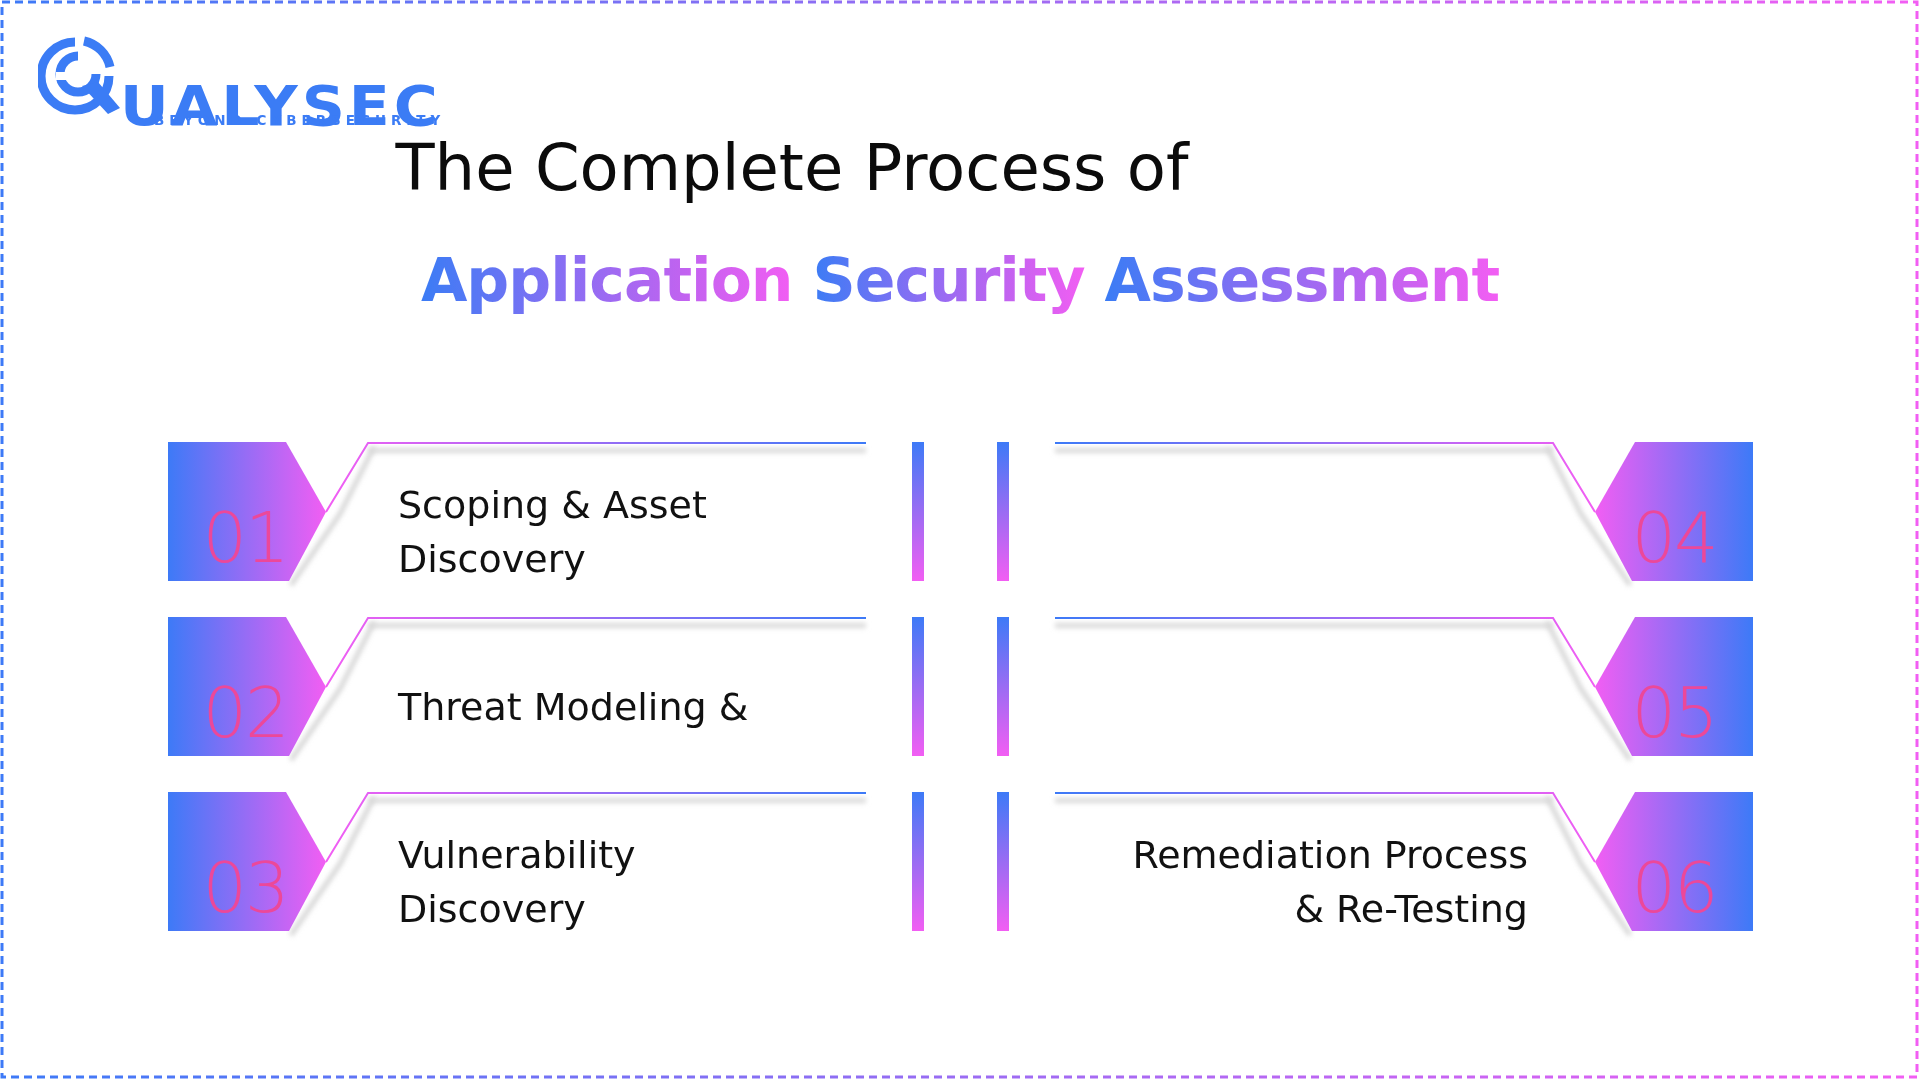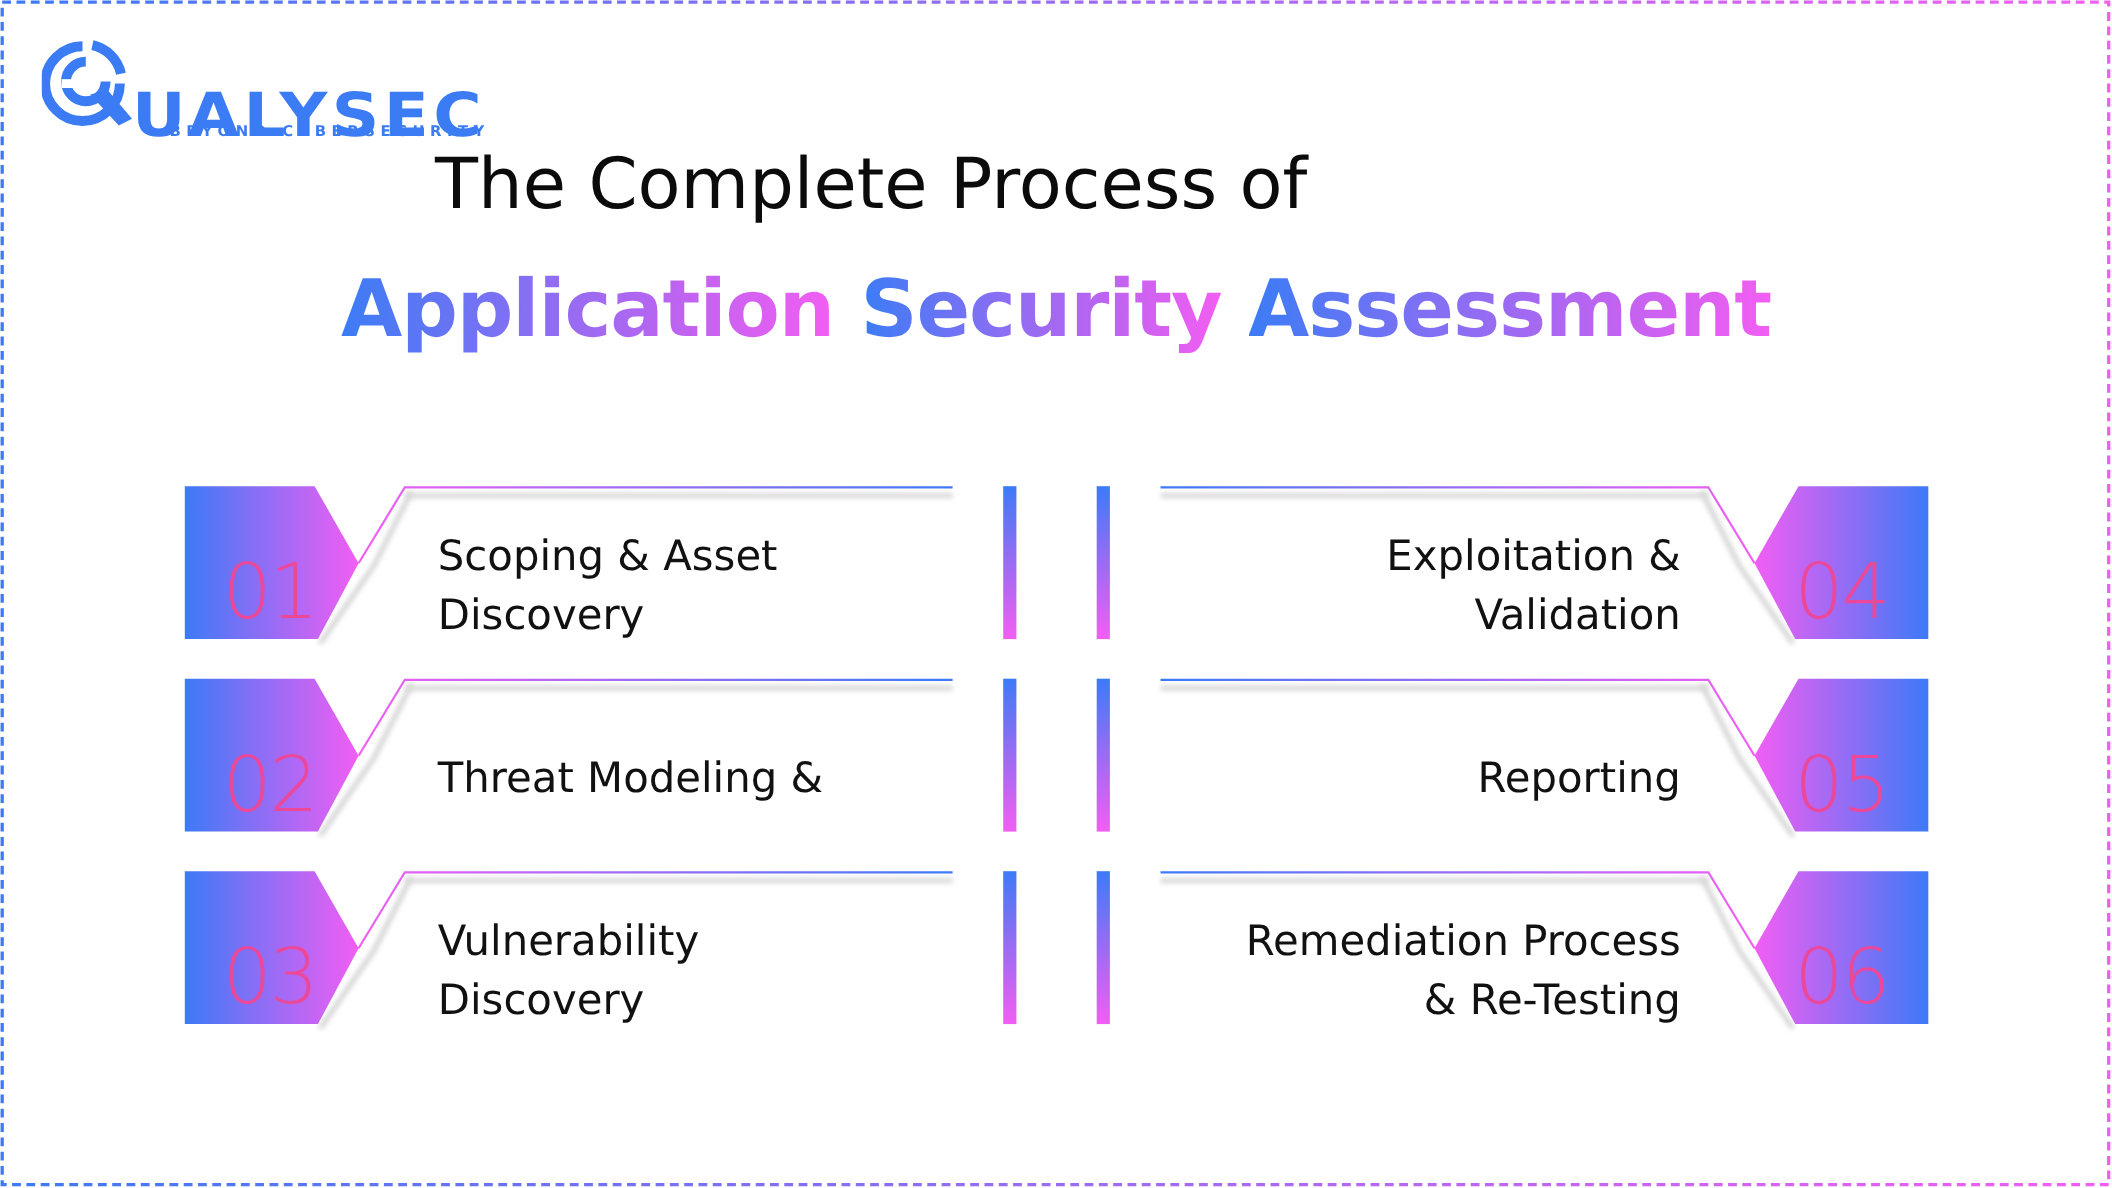--- a/index.html
+++ b/index.html
@@ -27,21 +27,21 @@
 
   
   .title-1 {
     position: absolute; left: 0; top: 126px; width: 1584px; text-align: center;
     font-family: "DejaVu Sans", sans-serif; font-weight: 500;
     font-size: 64px; line-height: 84px; color: #0b0b0b; letter-spacing: 0px;
   }
   .title-2 {
     position: absolute; left: 0; top: 220px; width: 1920px; text-align: center;
     font-family: "DejaVu Sans", sans-serif; font-weight: bold;
-    font-size: 72px; line-height: 120px; letter-spacing: -1px;
+    font-size: 60px; line-height: 120px; letter-spacing: -1px;
   }
   .title-2 span.grad {
     background: linear-gradient(90deg, #3b7cf5 0%, #8b6ef3 40%, #c063f0 70%, #f25ef3 100%);
     -webkit-background-clip: text; background-clip: text; color: transparent;
   }
 
   
   .step { position: absolute; width: 760px; height: 140px; }
   .step svg.shape { position: absolute; left: 0; top: 0; width: 760px; height: 150px; overflow: visible; }
   .step .num {
@@ -173,37 +173,30 @@
 <div class="vbar" style="left:997px; top:792px;"></div>
 
 <div class="step right" style="left:993px; top:442px;">
   <svg class="shape" viewBox="0 0 760 150">
     <path d="M637 143 L588 72 L554 5" stroke="#cfcfcf" stroke-width="4" fill="none" filter="url(#soft)"></path>
     <rect x="62" y="6" width="498" height="5" fill="#d9d9d9" filter="url(#soft)"></rect>
     <polygon points="760,0 642,0 602,70 639,139 760,139" fill="url(#badgeR)"></polygon>
     <path d="M602 70 L560 1 L62 1" stroke="url(#lineR)" stroke-width="2" fill="none"></path>
   </svg>
   <div class="num">04</div>
-  <div class="label">
-    <span>Exploitation &amp;</span>
-    <span>Validation</span>
-  </div>
 </div>
 
 <div class="step right" style="left:993px; top:617px;">
   <svg class="shape" viewBox="0 0 760 150">
     <path d="M637 143 L588 72 L554 5" stroke="#cfcfcf" stroke-width="4" fill="none" filter="url(#soft)"></path>
     <rect x="62" y="6" width="498" height="5" fill="#d9d9d9" filter="url(#soft)"></rect>
     <polygon points="760,0 642,0 602,70 639,139 760,139" fill="url(#badgeR)"></polygon>
     <path d="M602 70 L560 1 L62 1" stroke="url(#lineR)" stroke-width="2" fill="none"></path>
   </svg>
   <div class="num">05</div>
-  <div class="label">
-    <span>Reporting</span>
-  </div>
 </div>
 
 <div class="step right" style="left:993px; top:792px;">
   <svg class="shape" viewBox="0 0 760 150">
     <path d="M637 143 L588 72 L554 5" stroke="#cfcfcf" stroke-width="4" fill="none" filter="url(#soft)"></path>
     <rect x="62" y="6" width="498" height="5" fill="#d9d9d9" filter="url(#soft)"></rect>
     <polygon points="760,0 642,0 602,70 639,139 760,139" fill="url(#badgeR)"></polygon>
     <path d="M602 70 L560 1 L62 1" stroke="url(#lineR)" stroke-width="2" fill="none"></path>
   </svg>
   <div class="num">06</div>

